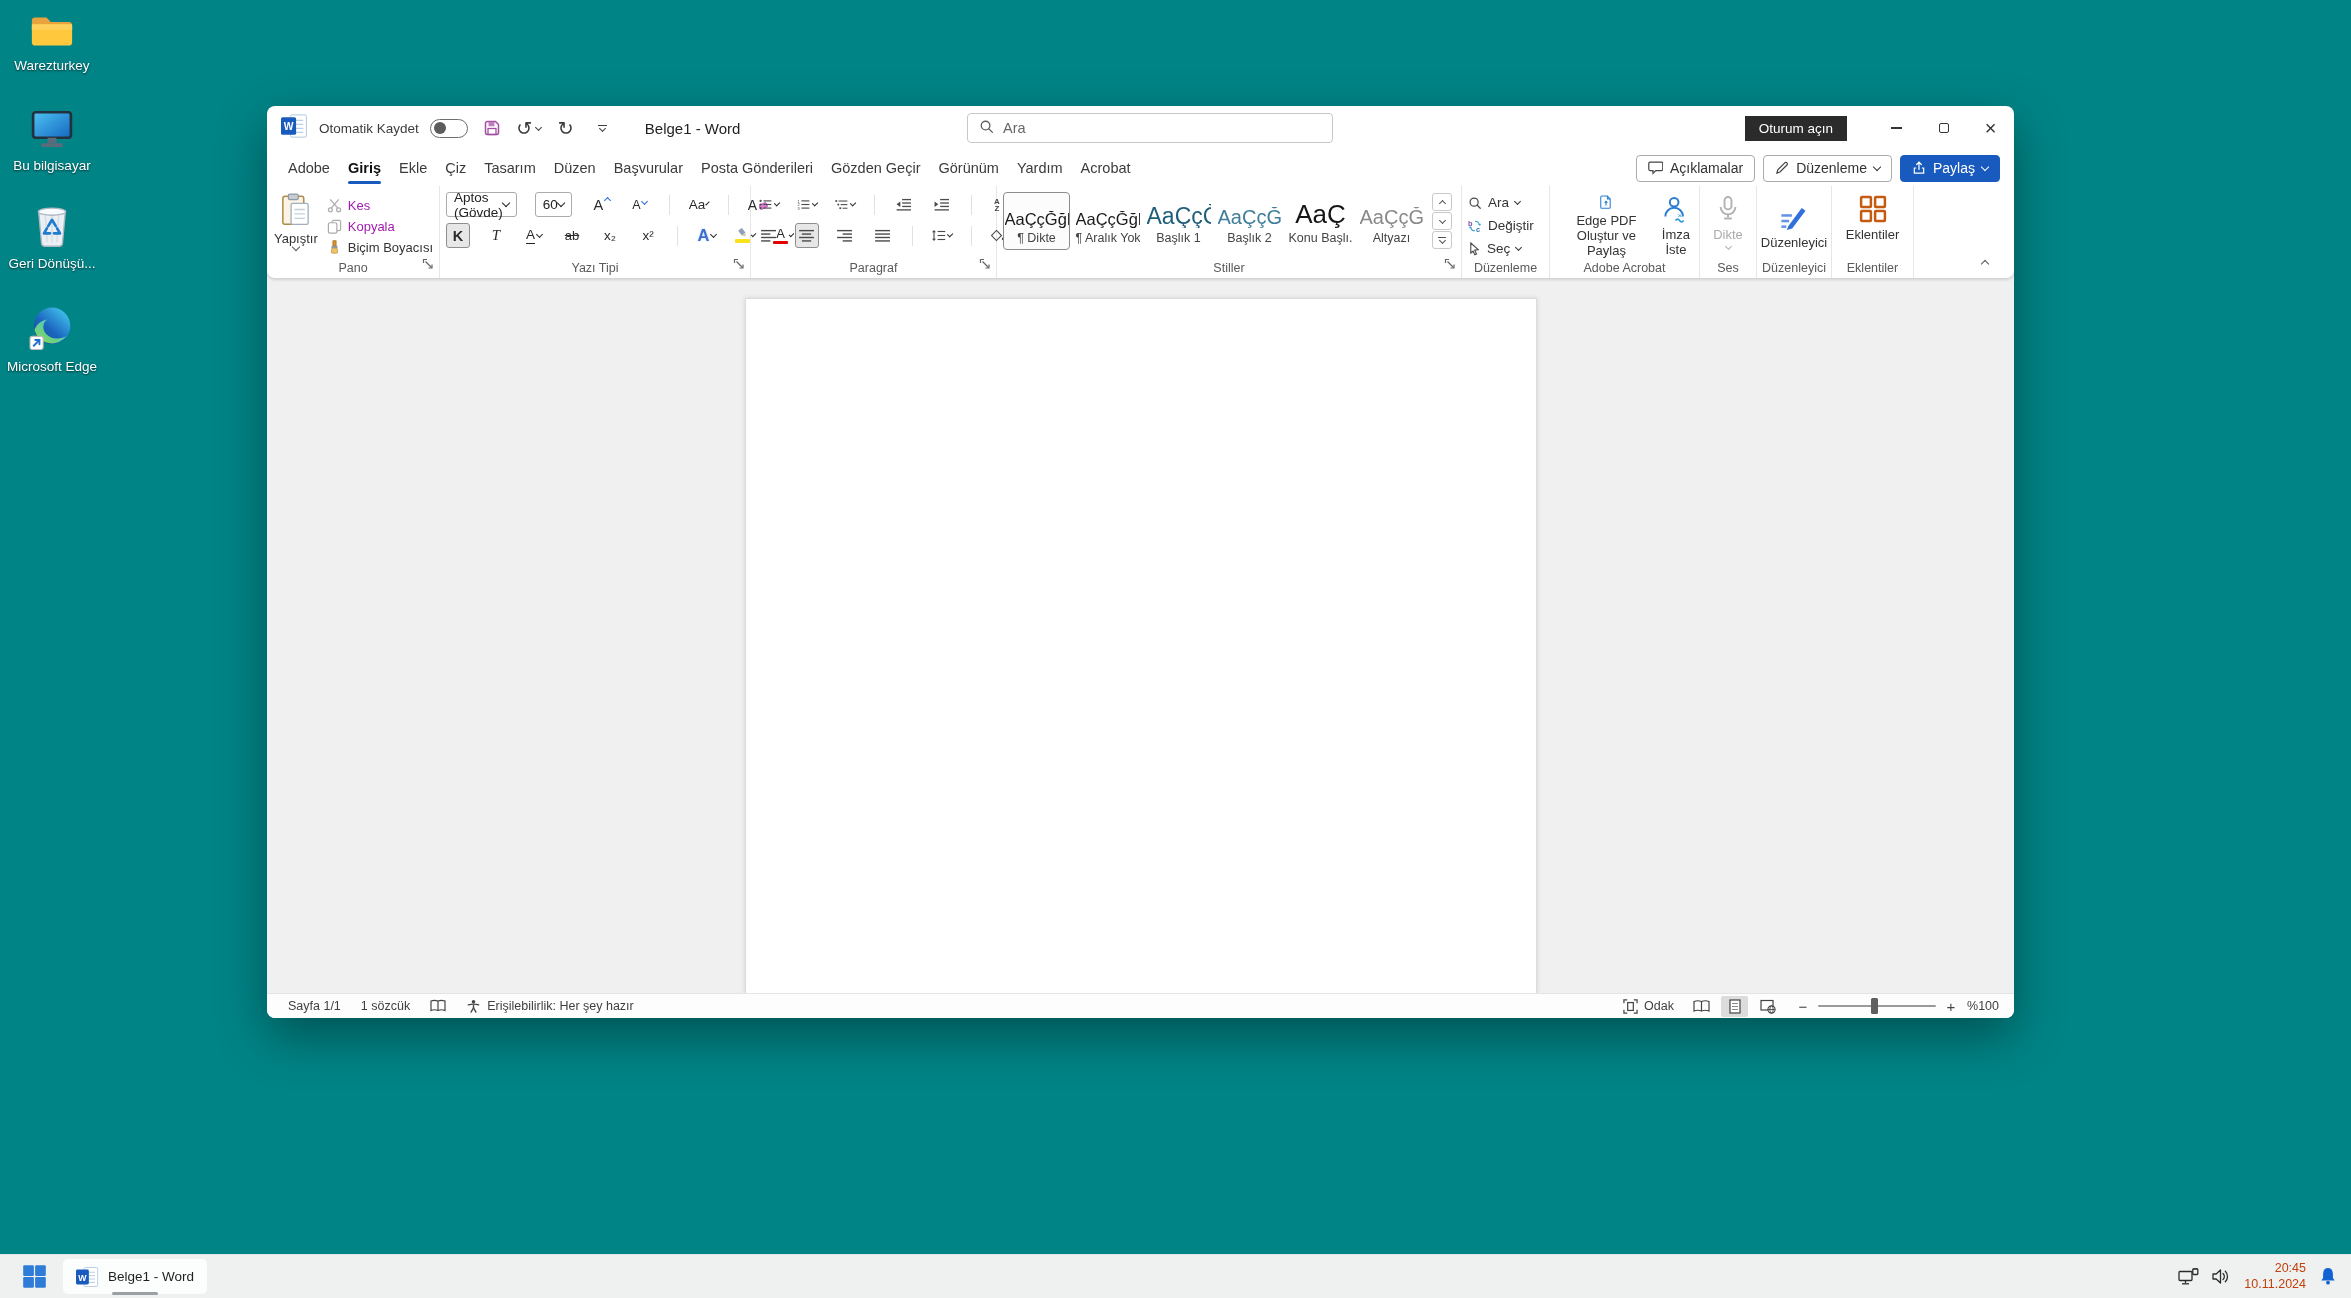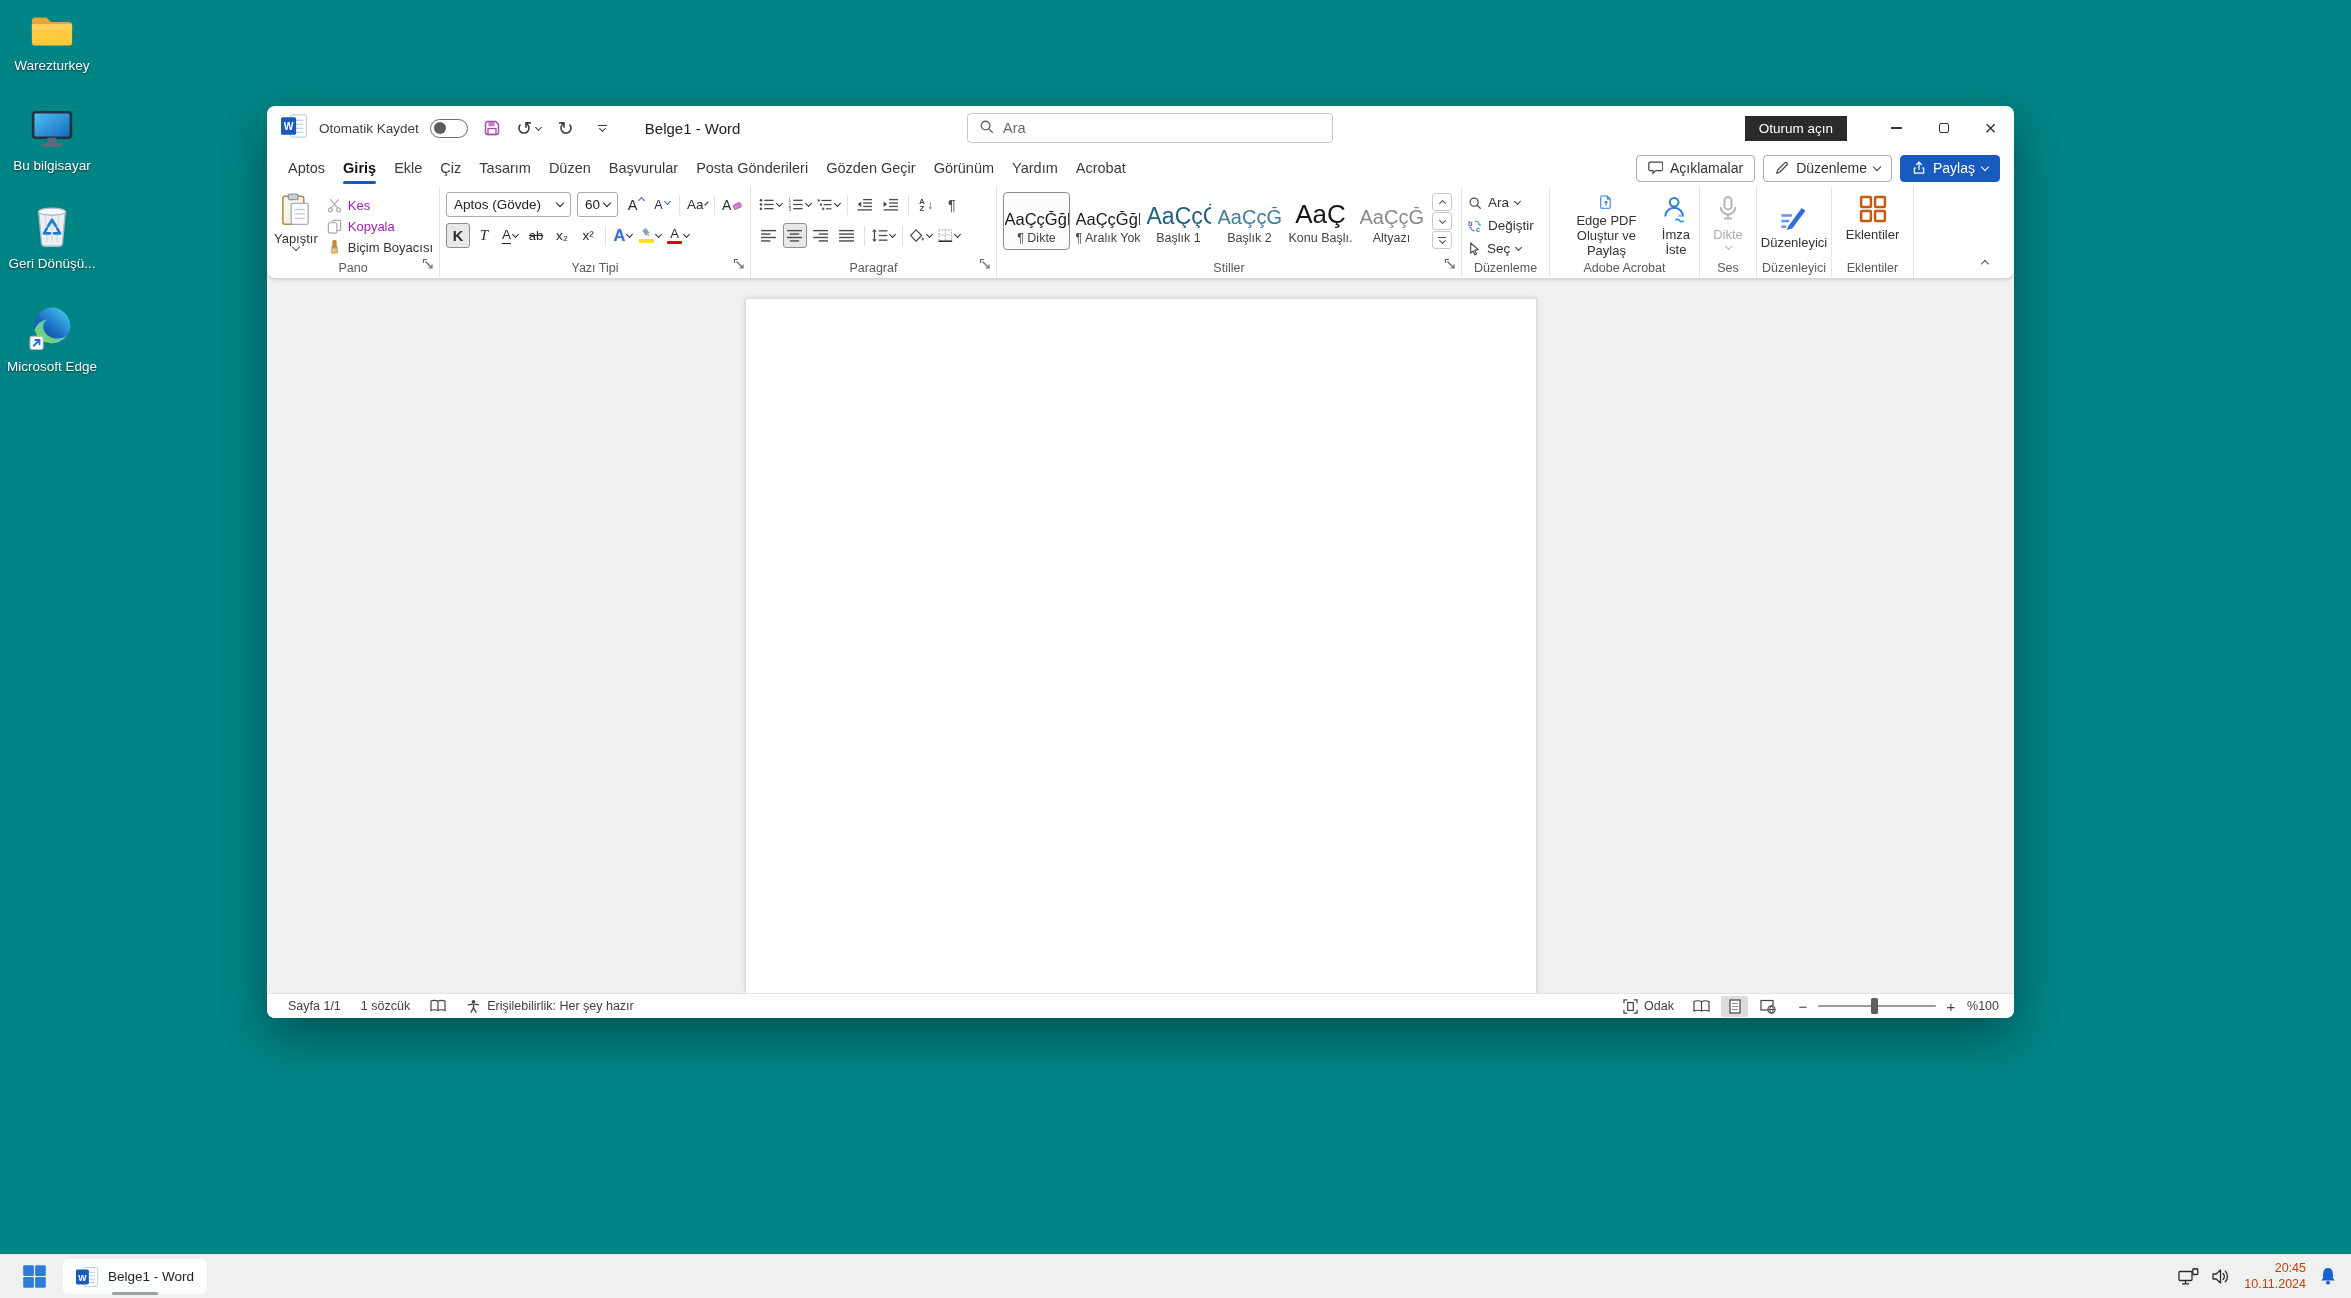--- a/index.html
+++ b/index.html
@@ -55,21 +55,21 @@
   .launcher { position: absolute; right: 5px; bottom: 4px; cursor: pointer; }
 
   .g-pano { width: 173px; gap: 8px; }
   .paste { display: flex; flex-direction: column; align-items: center; width: 64px; gap: 1px; padding-top: 2px; cursor: pointer; }
   .btn-label { font-size: 13px; color: #333; white-space: nowrap; }
   .pano-col { display: flex; flex-direction: column; gap: 1px; padding-top: 4px; }
   .srow { display: flex; align-items: center; gap: 6px; height: 21px; font-size: 13px; color: #a21caf; cursor: pointer; white-space: nowrap; }
   .srow.enabled { color: #333; }
 
   .g-font { width: 311px; flex-direction: column; gap: 4px; }
-  .frow { display: flex; align-items: center; gap: 2px; height: 27px; }
+  .frow { display: flex; align-items: center; gap: 14px; height: 27px; }
   .combo { height: 25px; border: 1px solid #ababab; border-radius: 3px; display: flex; align-items: center; justify-content: space-between; padding: 0 7px; font-size: 13.5px; color: #222; background: #fff; cursor: pointer; }
   .combo.name { width: 147px; margin-right: 4px; }
   .combo.size { width: 46px; margin-right: 4px; }
   .rbtn { min-width: 24px; height: 25px; display: inline-flex; align-items: center; justify-content: center; gap: 2px; border-radius: 3px; color: #2b2b2b; font-size: 14px; position: relative; cursor: pointer; padding: 0 2px; }
   .rbtn.pressed { background: #e7e7e7; border: 1px solid #8e8e8e; }
   .vsep { width: 1px; height: 20px; background: #e1e1e1; margin: 0 3px; flex: 0 0 auto; }
   .caret-u { width: 5px; height: 5px; border-right: 1.3px solid #2b6cd4; border-bottom: 1.3px solid #2b6cd4; transform: rotate(-135deg); display: inline-block; margin-bottom: 9px; }
   .caret-d { width: 5px; height: 5px; border-right: 1.3px solid #2b6cd4; border-bottom: 1.3px solid #2b6cd4; transform: rotate(45deg); display: inline-block; margin-bottom: 7px; }
   .letter-b { font-weight: bold; font-size: 14.5px; }
   .letter-i { font-family: "Liberation Serif", serif; font-style: italic; font-size: 15px; }
@@ -270,21 +270,21 @@
             <span class="max-glyph"></span>
           </span>
         <span class="winbtn">
             <span class="close-glyph">×</span>
           </span>
       </div>
     </div>
 
     <div class="tabrow">
       <div class="tabs">
-        <div class="tab">Aptos</div>
+        <div class="tab">Adobe</div>
         <div class="tab active">Giriş</div>
         <div class="tab">Ekle</div>
         <div class="tab">Çiz</div>
         <div class="tab">Tasarım</div>
         <div class="tab">Düzen</div>
         <div class="tab">Başvurular</div>
         <div class="tab">Posta Gönderileri</div>
         <div class="tab">Gözden Geçir</div>
         <div class="tab">Görünüm</div>
         <div class="tab">Yardım</div>

